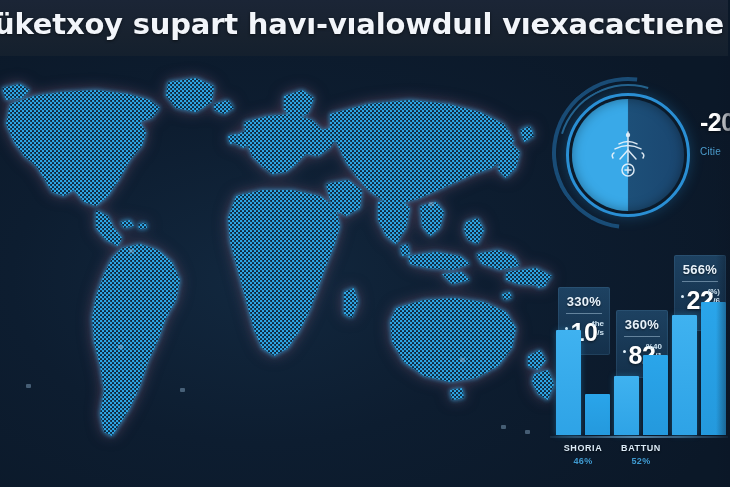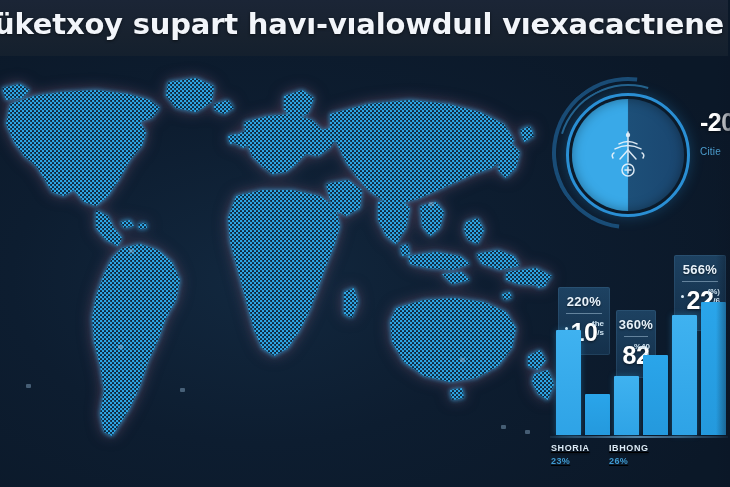--- a/index.html
+++ b/index.html
@@ -217,22 +217,22 @@
   #bar-baseline {
     position:absolute;
     left:2px; top:186px;
     width:178px; height:2px;
     background:linear-gradient(90deg,rgba(90,150,195,.15),rgba(120,180,220,.65),rgba(90,150,195,.15));
   }
 
   .bar-label {
     position:absolute;
     top:193px;
+    text-align:center;
     width:64px;
-    text-decoration:underline;
   }
   .bar-label .name {
     display:block;
     color:#dcebf7;
     font-size:9px;
     font-weight:700;
     letter-spacing:.6px;
     text-shadow:0 1px 2px rgba(0,0,0,.55);
   }
   .bar-label .pct {
@@ -380,34 +380,34 @@
     </svg>
   </div>
   <div id="gauge-value">-20</div>
   <div id="gauge-caption">Citie</div>
 
   <div id="barchart">
     <div id="bar-plot">
 
       <div class="bar-group" style="left:6px;width:58px;">
         <div class="bar-card" style="left:4px;bottom:80px;width:52px;height:68px;">
-          <div class="card-pct">220%</div>
+          <div class="card-pct">330%</div>
           <div class="card-rule"></div>
           <div class="card-dot"></div>
           <div class="card-val">10</div>
           <div class="card-unit">the<br>/s</div>
         </div>
         <div class="bar-pair">
           <div class="bar primary" style="left:2px;width:25px;height:57%;"></div>
           <div class="bar secondary" style="left:31px;width:25px;height:22%;"></div>
         </div>
       </div>
 
       <div class="bar-group" style="left:64px;width:58px;">
-        <div class="bar-card" style="left:4px;bottom:57px;width:40px;height:68px;">
+        <div class="bar-card" style="left:4px;bottom:57px;width:52px;height:68px;">
           <div class="card-pct">360%</div>
           <div class="card-rule"></div>
           <div class="card-dot"></div>
           <div class="card-val">82</div>
           <div class="card-unit">%40<br>/1</div>
         </div>
         <div class="bar-pair">
           <div class="bar primary" style="left:2px;width:25px;height:32%;"></div>
           <div class="bar secondary" style="left:31px;width:25px;height:43%;"></div>
         </div>
@@ -426,25 +426,25 @@
           <div class="bar secondary" style="left:31px;width:25px;height:72%;"></div>
         </div>
       </div>
 
     </div>
 
     <div id="bar-baseline"></div>
 
     <div class="bar-label" style="left:3px;">
       <span class="name">SHORIA</span>
-      <span class="pct">23%</span>
+      <span class="pct">46%</span>
     </div>
     <div class="bar-label" style="left:61px;">
-      <span class="name">IBHONG</span>
-      <span class="pct">26%</span>
+      <span class="name">BATTUN</span>
+      <span class="pct">52%</span>
     </div>
   </div>
 
   <div id="edge-fade"></div>
 
   <div id="titlebar">
     <div id="title">üketxoy supart havı-vıalowduıl vıexacactıene</div>
   </div>
 
 </div>

